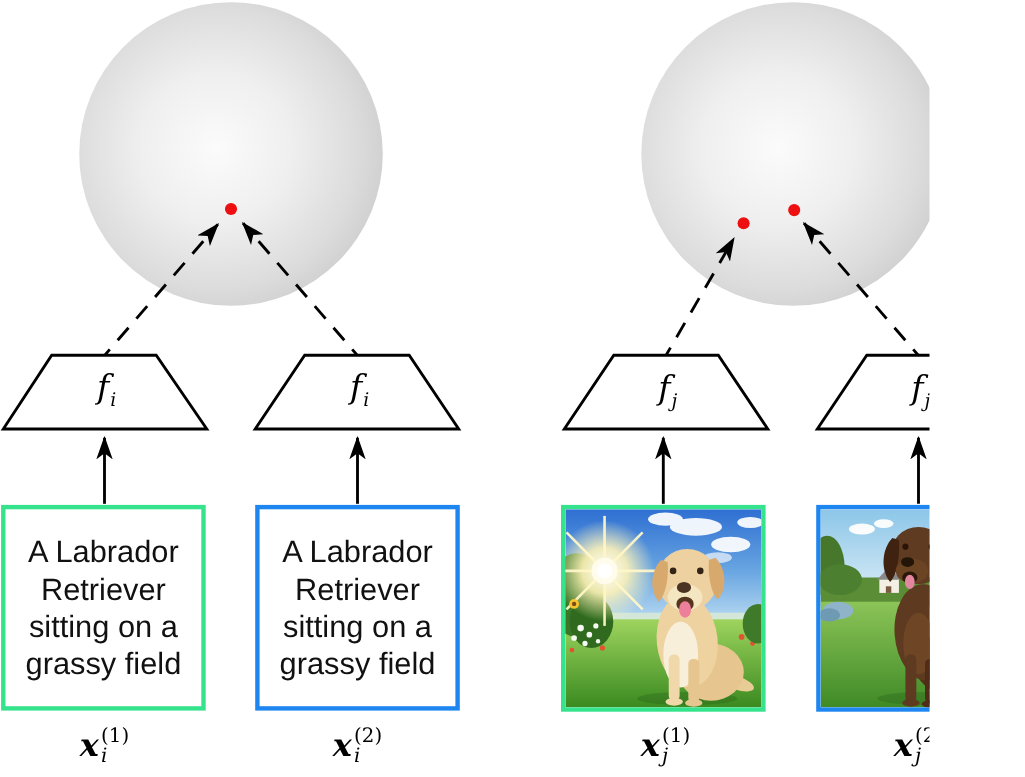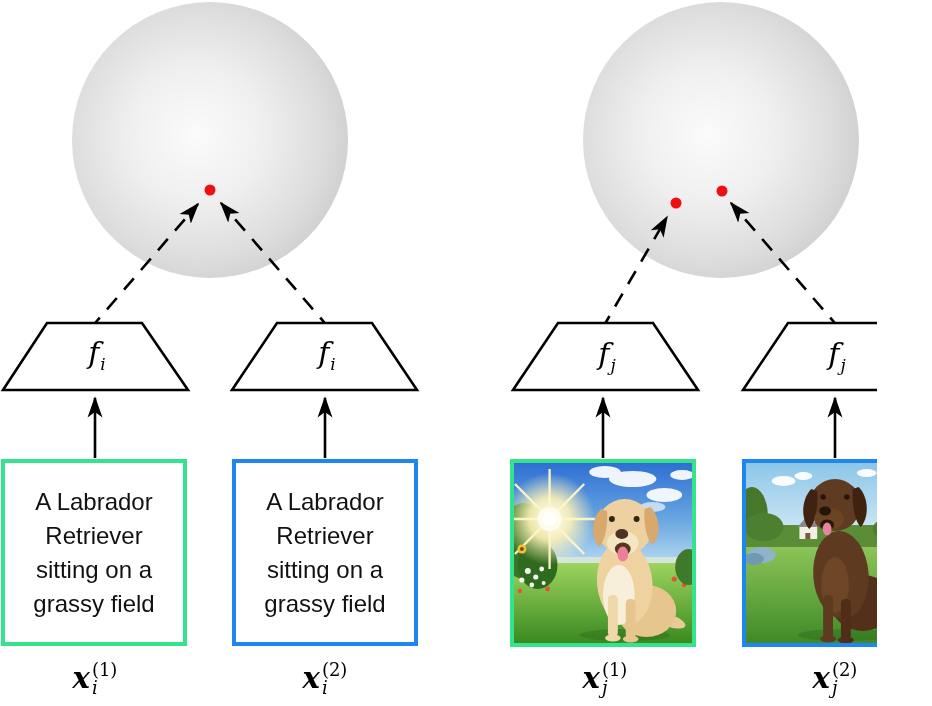--- a/index.html
+++ b/index.html
@@ -1,22 +1,22 @@
 <!DOCTYPE html>
 <html><head>
 <meta charset="utf-8">
 <style>
   html,body{margin:0;padding:0;background:#ffffff;}
   .figure{position:relative;width:845px;height:706px;background:#ffffff;overflow:hidden;
-          font-family:"Liberation Sans",sans-serif;padding-left:32px;}
+          font-family:"Liberation Sans",sans-serif;}
   .layer{position:absolute;left:0;top:0;}
   
   .tbox{position:absolute;box-sizing:border-box;width:186px;height:187px;border:4px solid #000;
         background:#fff;display:flex;align-items:center;justify-content:center;}
-  .tbox-text{font-size:24px;line-height:34px;color:#111;text-align:center;padding:0 6px;}
+  .tbox-text{font-size:28px;line-height:34px;color:#111;text-align:center;padding:0 6px;}
   .ibox{position:absolute;box-sizing:border-box;width:186px;height:188px;border:4px solid #000;
         background:#fff;}
   .ibox svg{display:block;width:100%;height:100%;}
   
   .enc{position:absolute;transform:translate(-50%,-52%);color:#000;
        font-family:"DejaVu Serif",serif;font-style:italic;font-size:30px;white-space:nowrap;}
   .fsub{font-size:17px;vertical-align:-7px;margin-left:1px;}
   
   .xlab{position:absolute;transform:translate(-50%,-50%);color:#000;
         font-family:"DejaVu Serif",serif;font-size:29px;white-space:nowrap;display:flex;align-items:center;}

